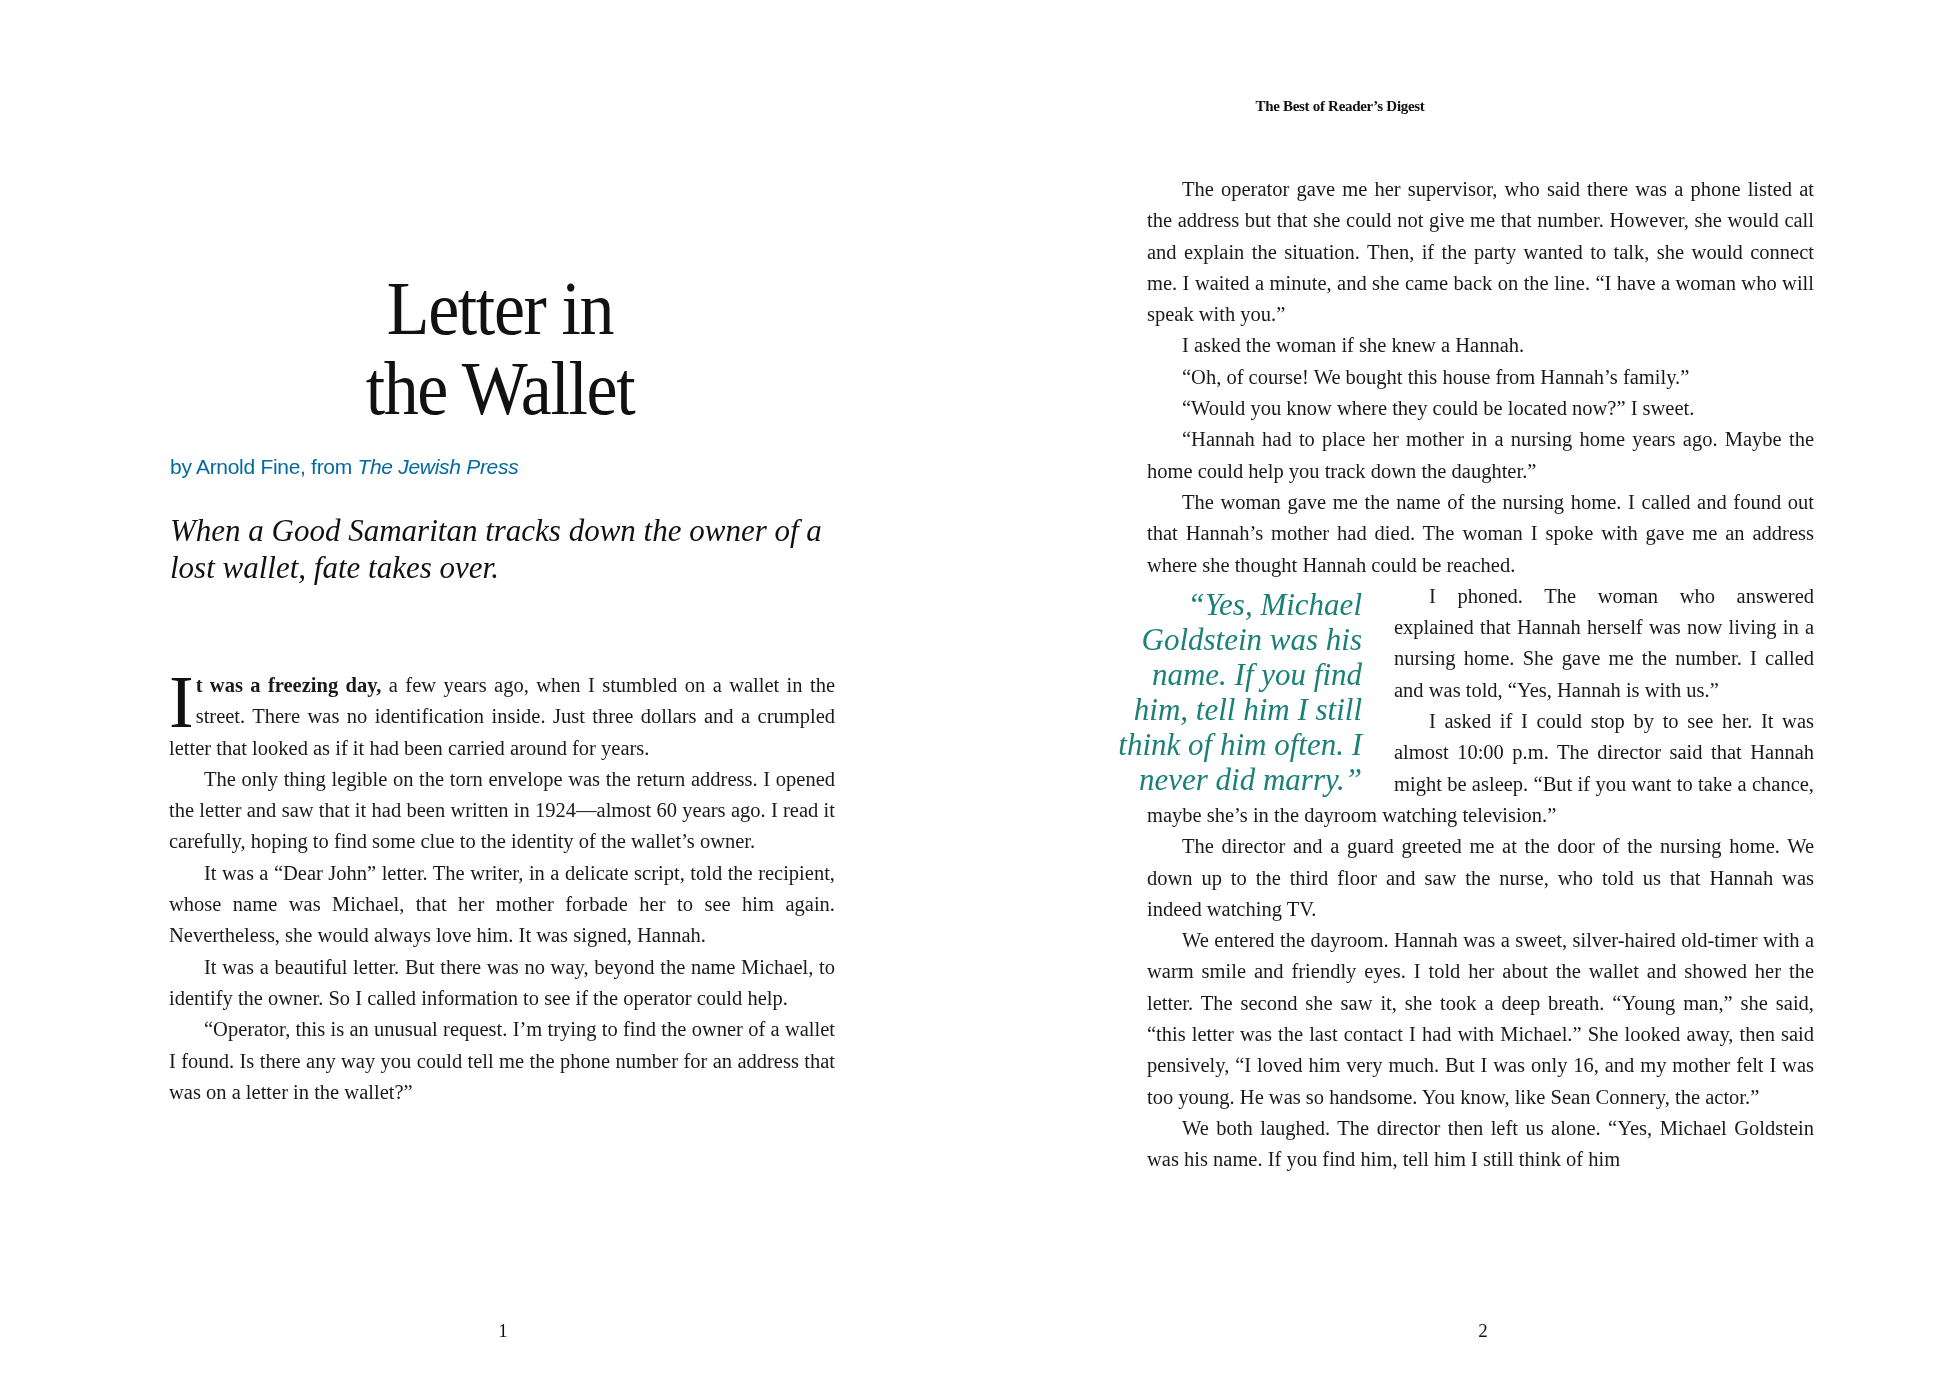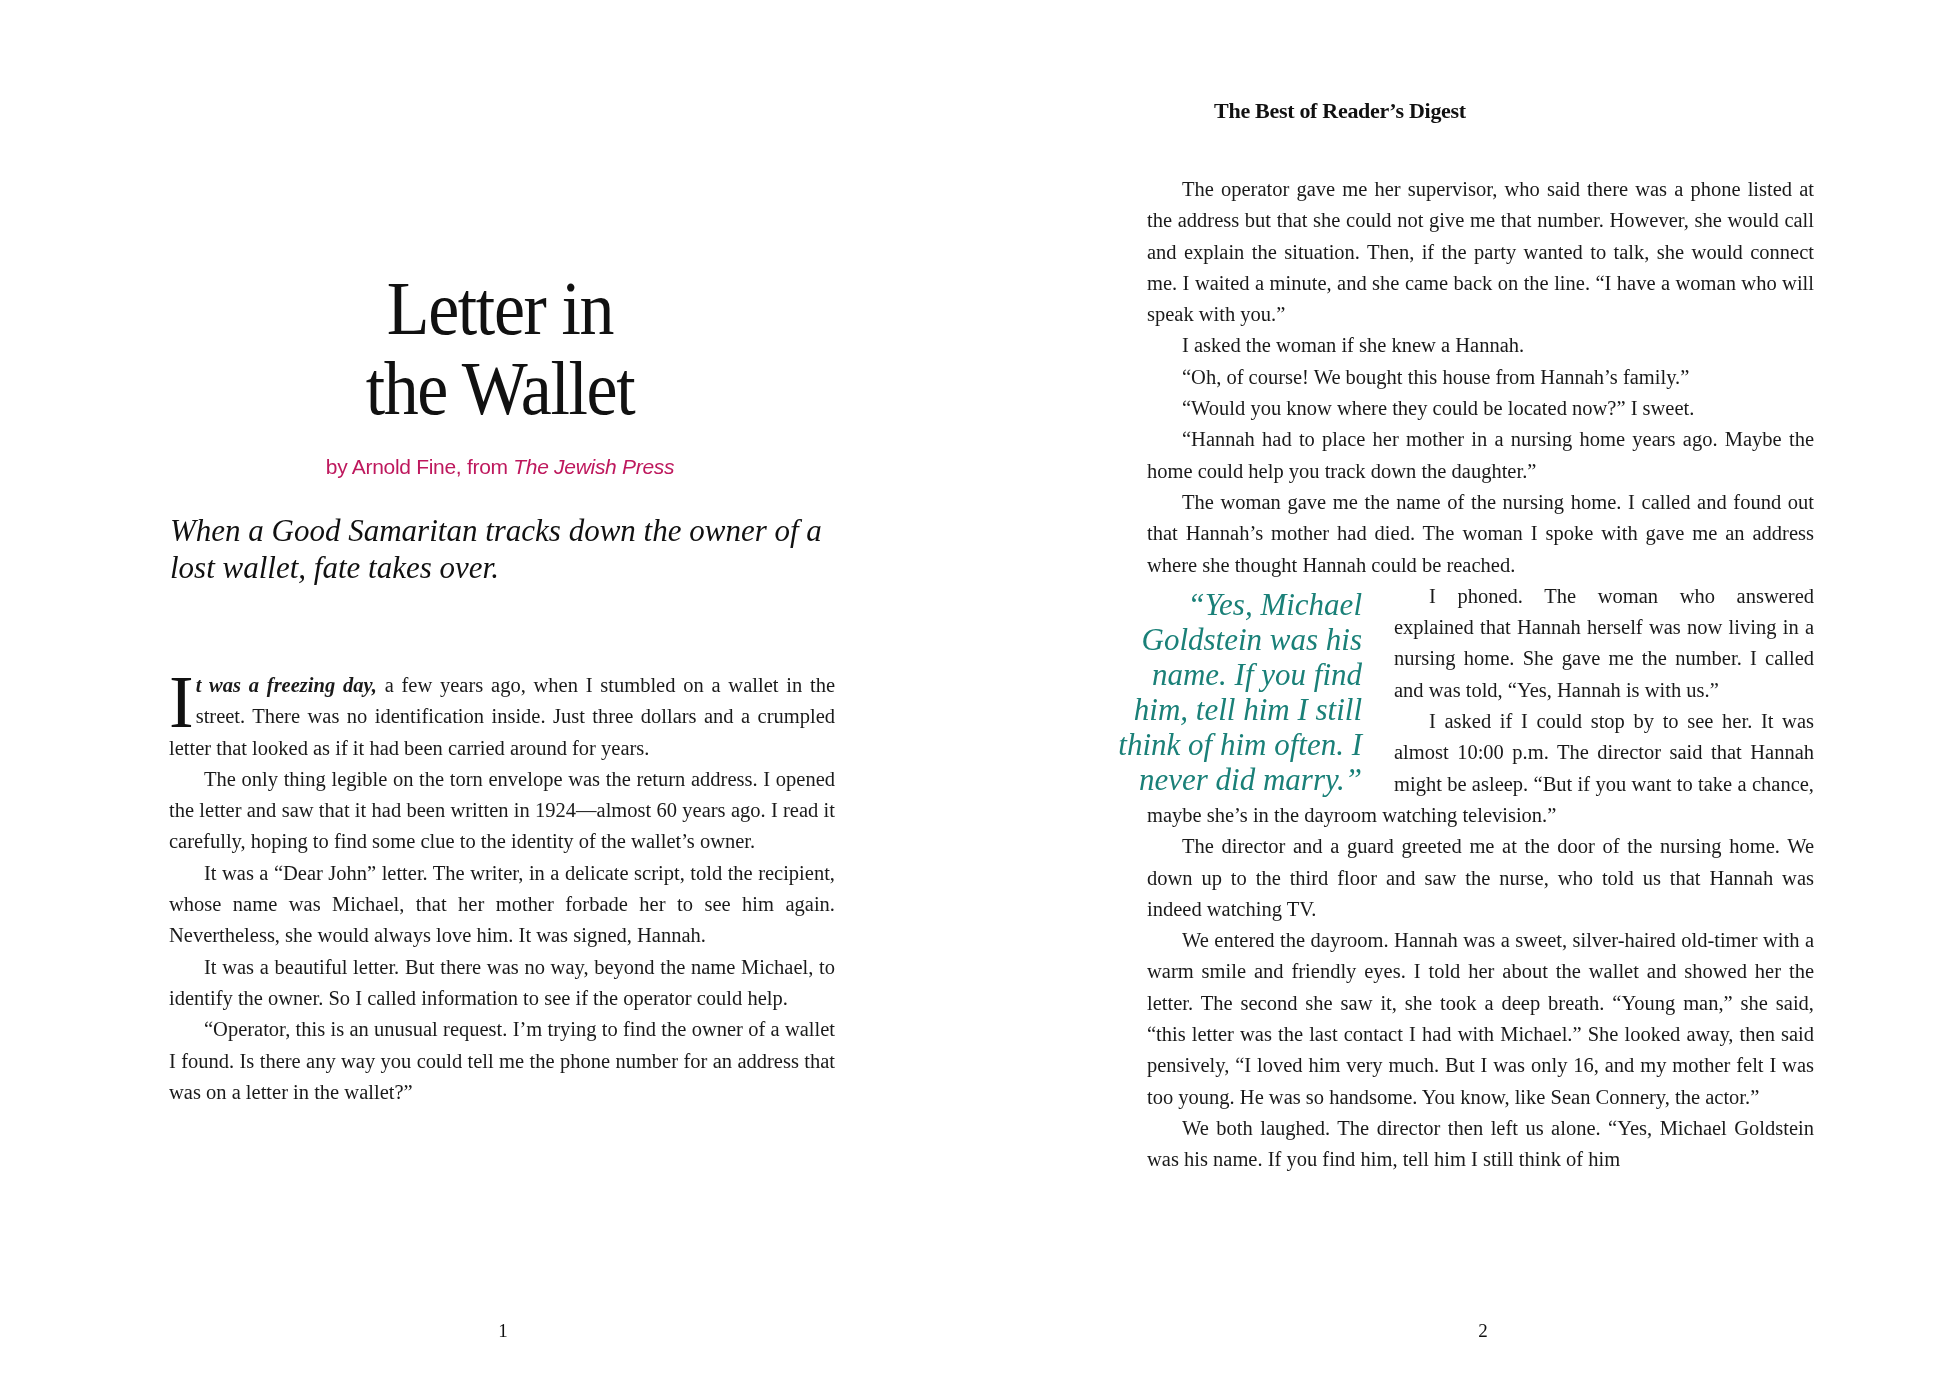--- a/index.html
+++ b/index.html
@@ -4,38 +4,38 @@
 <style>
   html, body { margin:0; padding:0; background:#ffffff; }
   body { width:1960px; height:1400px; position:relative; overflow:hidden; color:#1a1a1a; }
   .page { position:absolute; top:0; height:1068px; }
   .page-left { left:0; width:980px; }
   .page-right { left:980px; width:980px; }
 
   .title { position:absolute; left:170px; width:660px; top:268px; text-align:center;
            font-family:"Liberation Serif", serif; font-size:76px; line-height:80px; color:#111;
            letter-spacing:-1.5px; transform:scaleX(0.92); transform-origin:center; }
-  .byline { position:absolute; left:170px; width:660px; top:455px; text-align:center;
-            font-family:"Liberation Sans", sans-serif; font-size:21px; color:#be185d; letter-spacing:-0.3px; }
+  .byline { position:absolute; left:170px; width:660px; top:455px; 
+            font-family:"Liberation Sans", sans-serif; font-size:21px; color:#0369a1; letter-spacing:-0.3px; }
   .byline em { font-style:italic; }
   .dek { position:absolute; left:170px; width:660px; top:512px; 
          font-family:"Liberation Serif", serif; font-style:italic; font-size:31px; line-height:37px; color:#111; }
 
   .body-text { font-family:"Liberation Serif", serif; font-size:20.5px; line-height:31.3px; color:#1a1a1a;
                text-align:justify; }
   .body-text p { margin:0; text-indent:35px; }
   .body-text p.noindent { text-indent:0; }
 
   .left-col { position:absolute; left:169px; width:666px; top:670px; }
   .dropcap { float:left; font-family:"Liberation Serif", serif; font-size:74px; line-height:60px;
              margin:2px 2px 0 0; color:#111; }
-  .lead-bold { font-weight:bold;font-style:italic; }
+  .lead-bold { font-weight:bold; }
 
   .running-head { position:absolute; left:1080px; width:520px; top:98px; text-align:center;
-                  font-family:"Liberation Serif", serif; font-weight:bold; font-size:22px; color:#111;
+                  font-family:"Liberation Serif", serif; font-weight:bold; font-size:15px; color:#111;
                   letter-spacing:-0.3px; }
 
   .right-col { position:absolute; left:1147px; width:667px; top:174px; }
   .pullquote { float:left; width:262px; margin:6px 32px 0 -47px; text-align:right;
                font-family:"Liberation Serif", serif; font-style:italic; font-size:31px; line-height:35px;
                color:#1a8078; }
 
   .folio { position:absolute; top:1320px; width:40px; text-align:center;
            font-family:"Liberation Serif", serif; font-size:19px; color:#111; }
   .folio-left { left:483px; }

